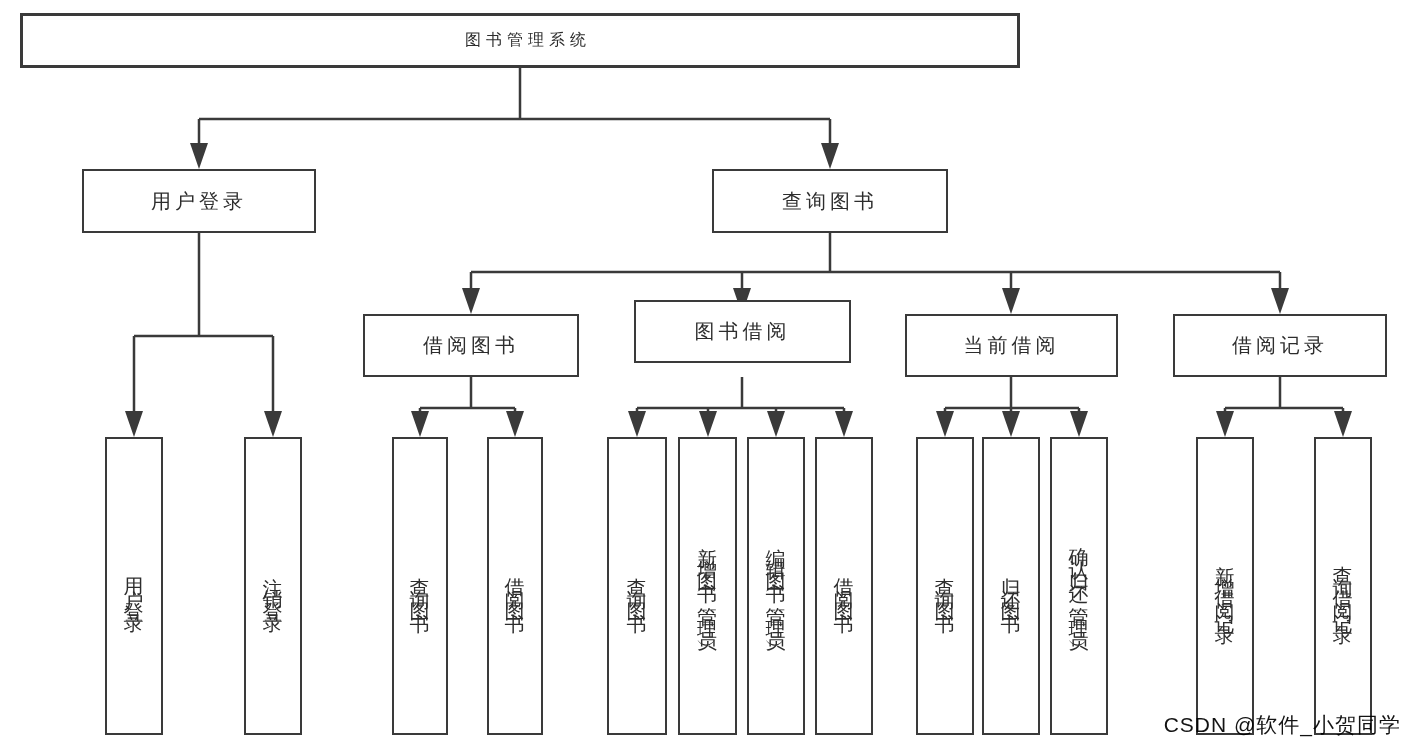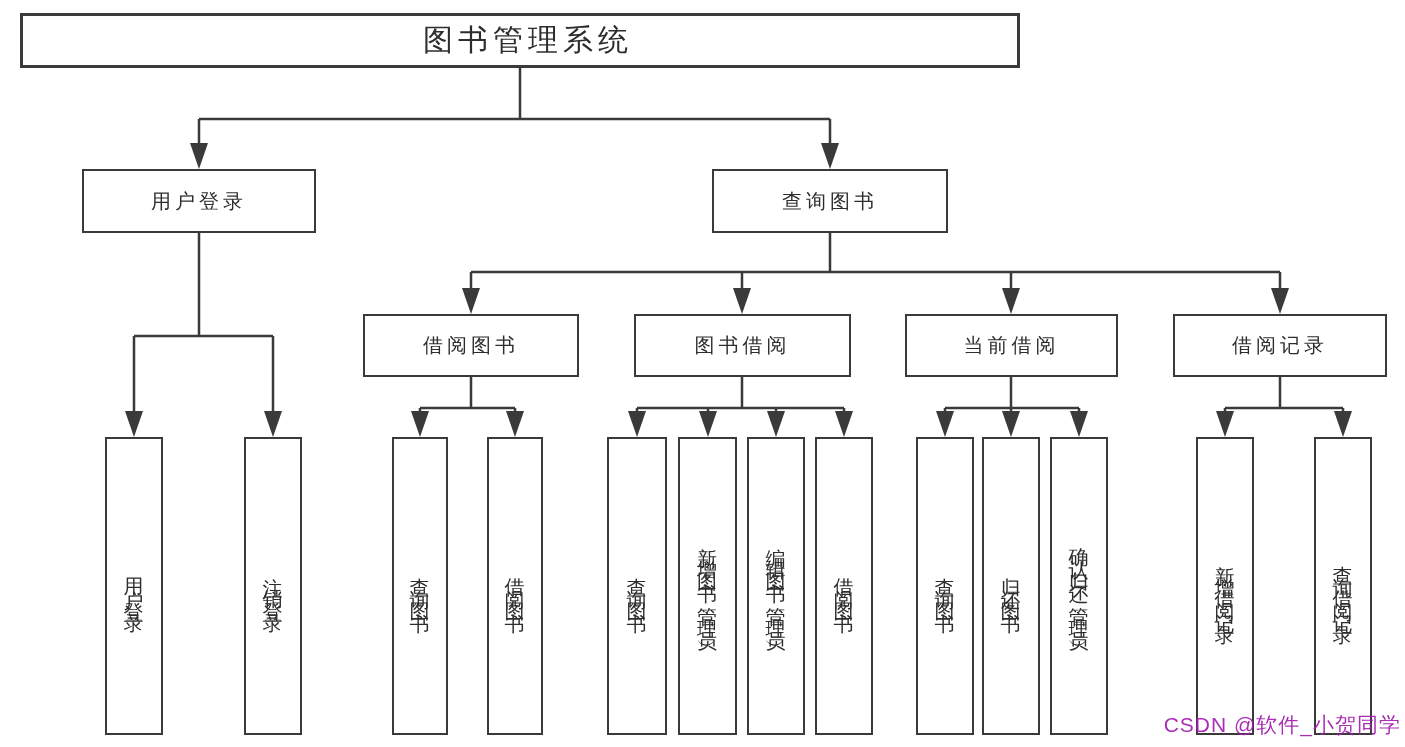--- a/index.html
+++ b/index.html
@@ -14,34 +14,34 @@
   .node{
     position:absolute;
     box-sizing:border-box;
     background:#ffffff;
     border:2.5px solid #3a3a3a;
     display:flex;align-items:center;justify-content:center;
     color:#2d2d2d;
   }
   .root{border-width:3px;}
   .nh .lbl{font-size:20px;letter-spacing:4px;white-space:nowrap;}
-  .root .lbl{font-size:30px;letter-spacing:5px;margin-left:16px;}
+  .root .lbl{font-size:16px;letter-spacing:5px;margin-left:16px;}
   .nv .lbl{
     writing-mode:vertical-rl;
     text-orientation:mixed;
     font-size:20px;
     letter-spacing:12px;
     line-height:1;
   }
   .watermark{
     position:absolute;
     right:4px;top:711px;
     font-size:21px;
     letter-spacing:1px;
-    color:#a21caf;
+    color:#000000;
     opacity:0.92;
     z-index:50;
     white-space:nowrap;
   }
 </style>
 </head>
 <body>
 
 <div class="canvas">
 
@@ -92,21 +92,21 @@
   <div class="node nh" style="left:82px;top:169px;width:234px;height:64px">
     <span class="lbl">用户登录</span>
   </div>
   <div class="node nh" style="left:712px;top:169px;width:236px;height:64px">
     <span class="lbl">查询图书</span>
   </div>
 
   <div class="node nh" style="left:363px;top:314px;width:216px;height:63px">
     <span class="lbl">借阅图书</span>
   </div>
-  <div class="node nh" style="left:634px;top:314px;width:217px;height:63px">
+  <div class="node nh" style="left:634px;top:300px;width:217px;height:63px">
     <span class="lbl">图书借阅</span>
   </div>
   <div class="node nh" style="left:905px;top:314px;width:213px;height:63px">
     <span class="lbl">当前借阅</span>
   </div>
   <div class="node nh" style="left:1173px;top:314px;width:214px;height:63px">
     <span class="lbl">借阅记录</span>
   </div>
 
   <div class="node nv" style="left:105px;top:437px;width:58px;height:298px">

